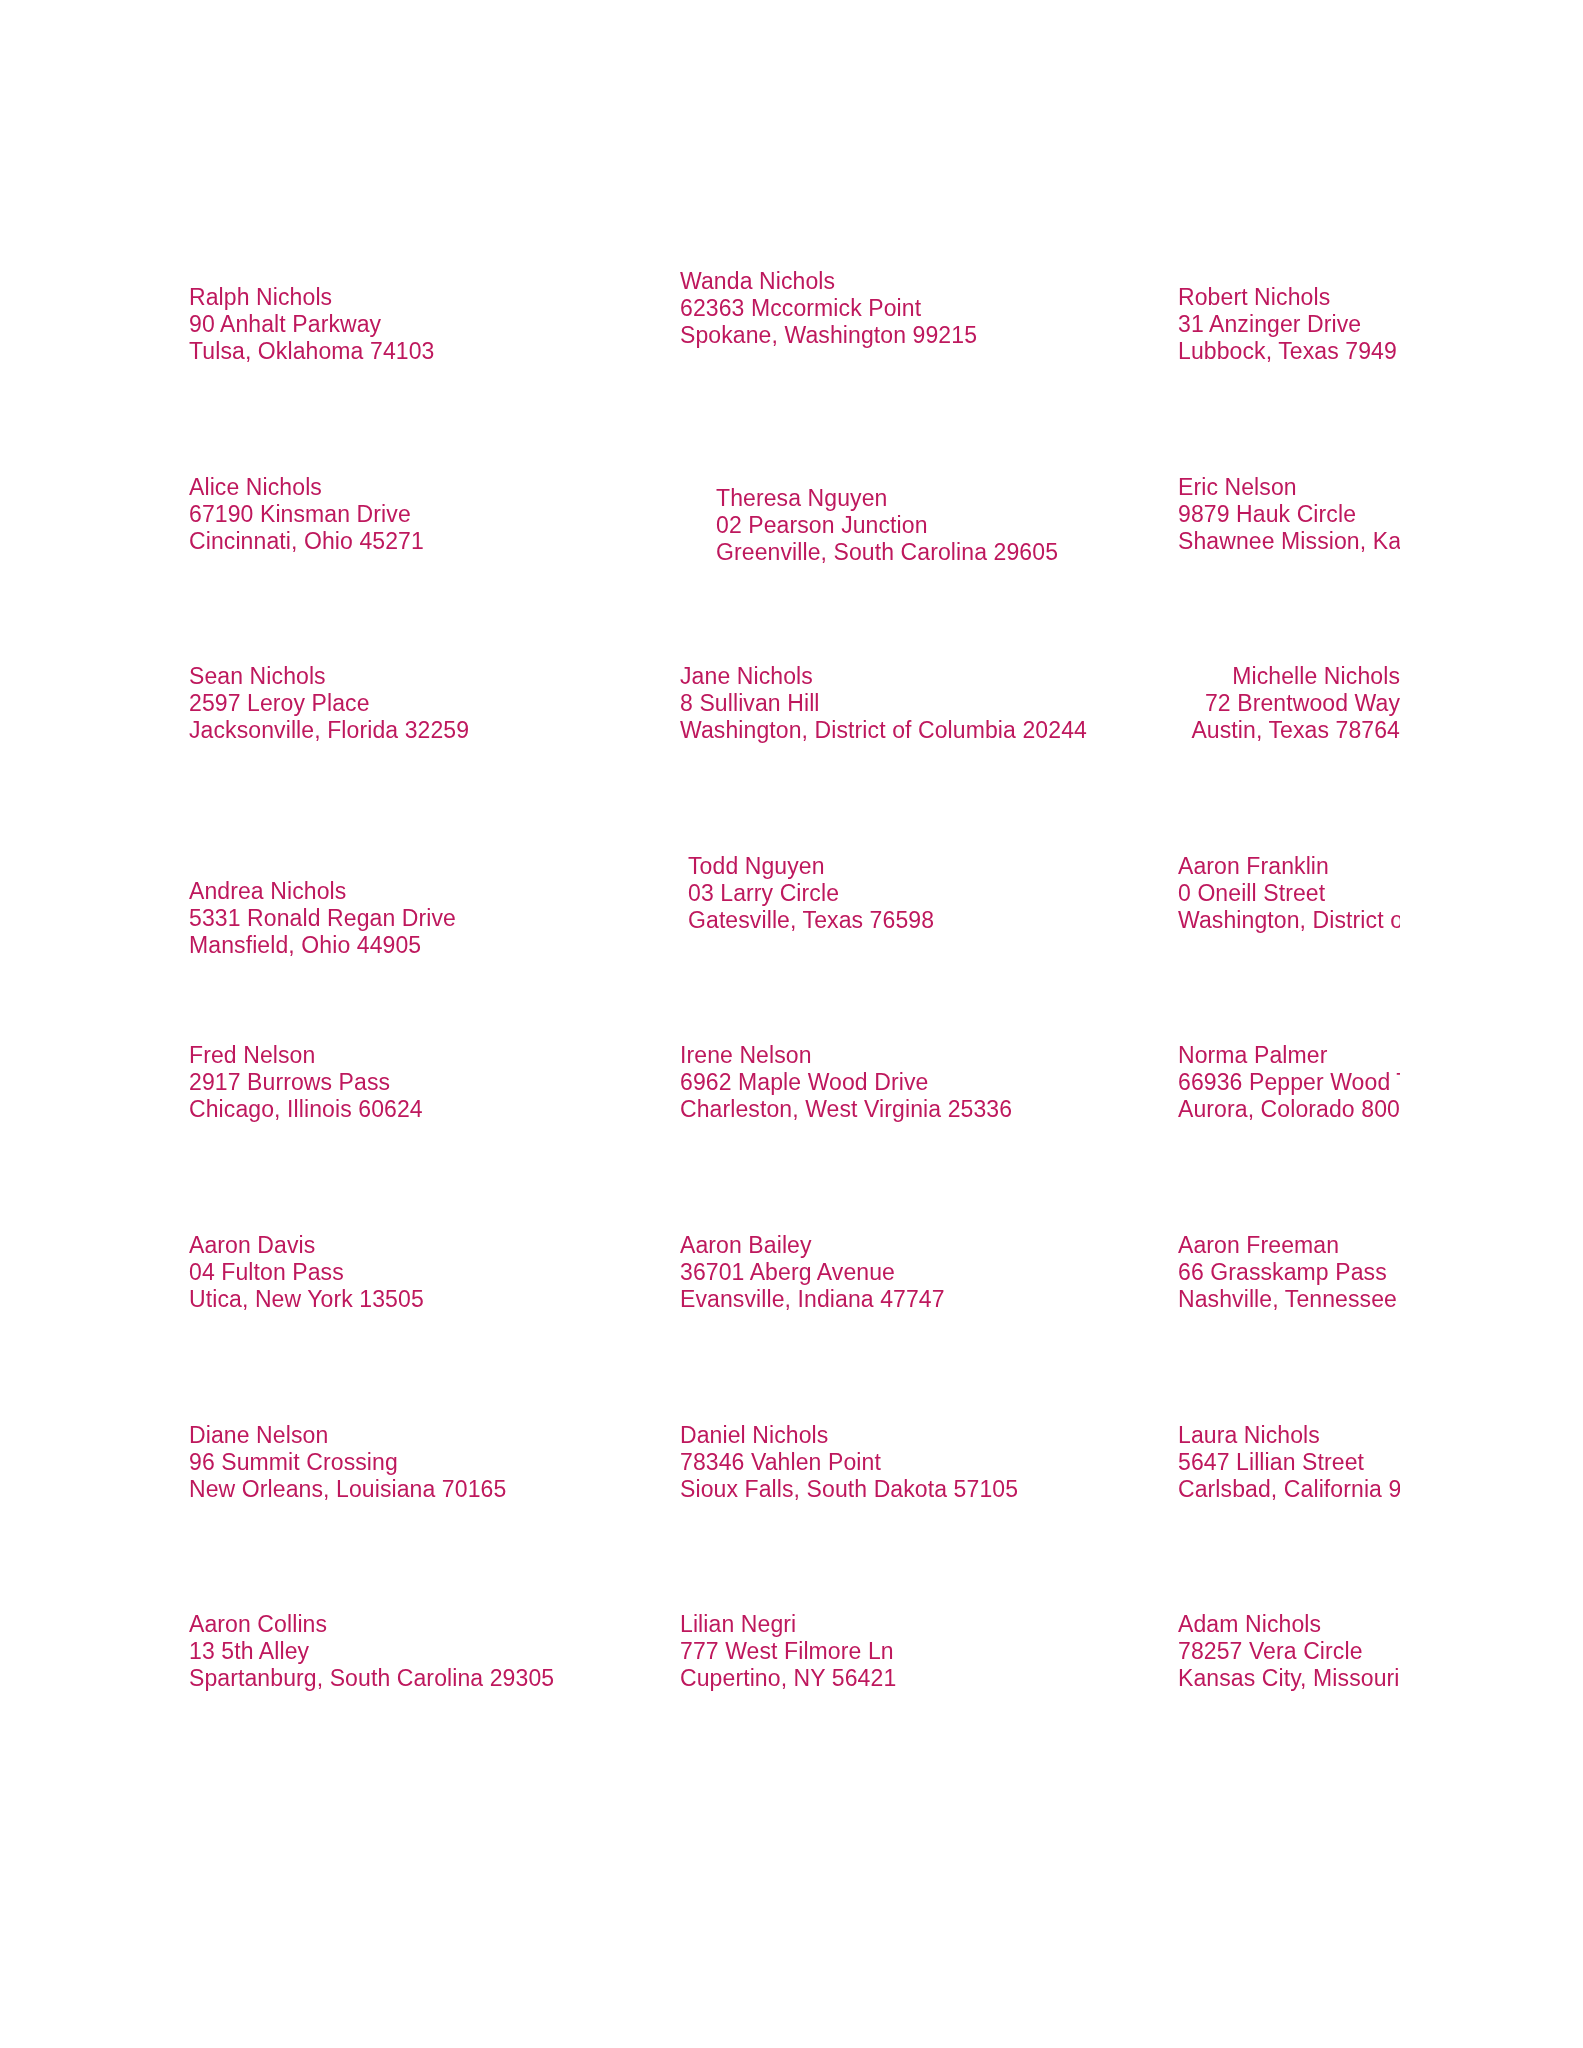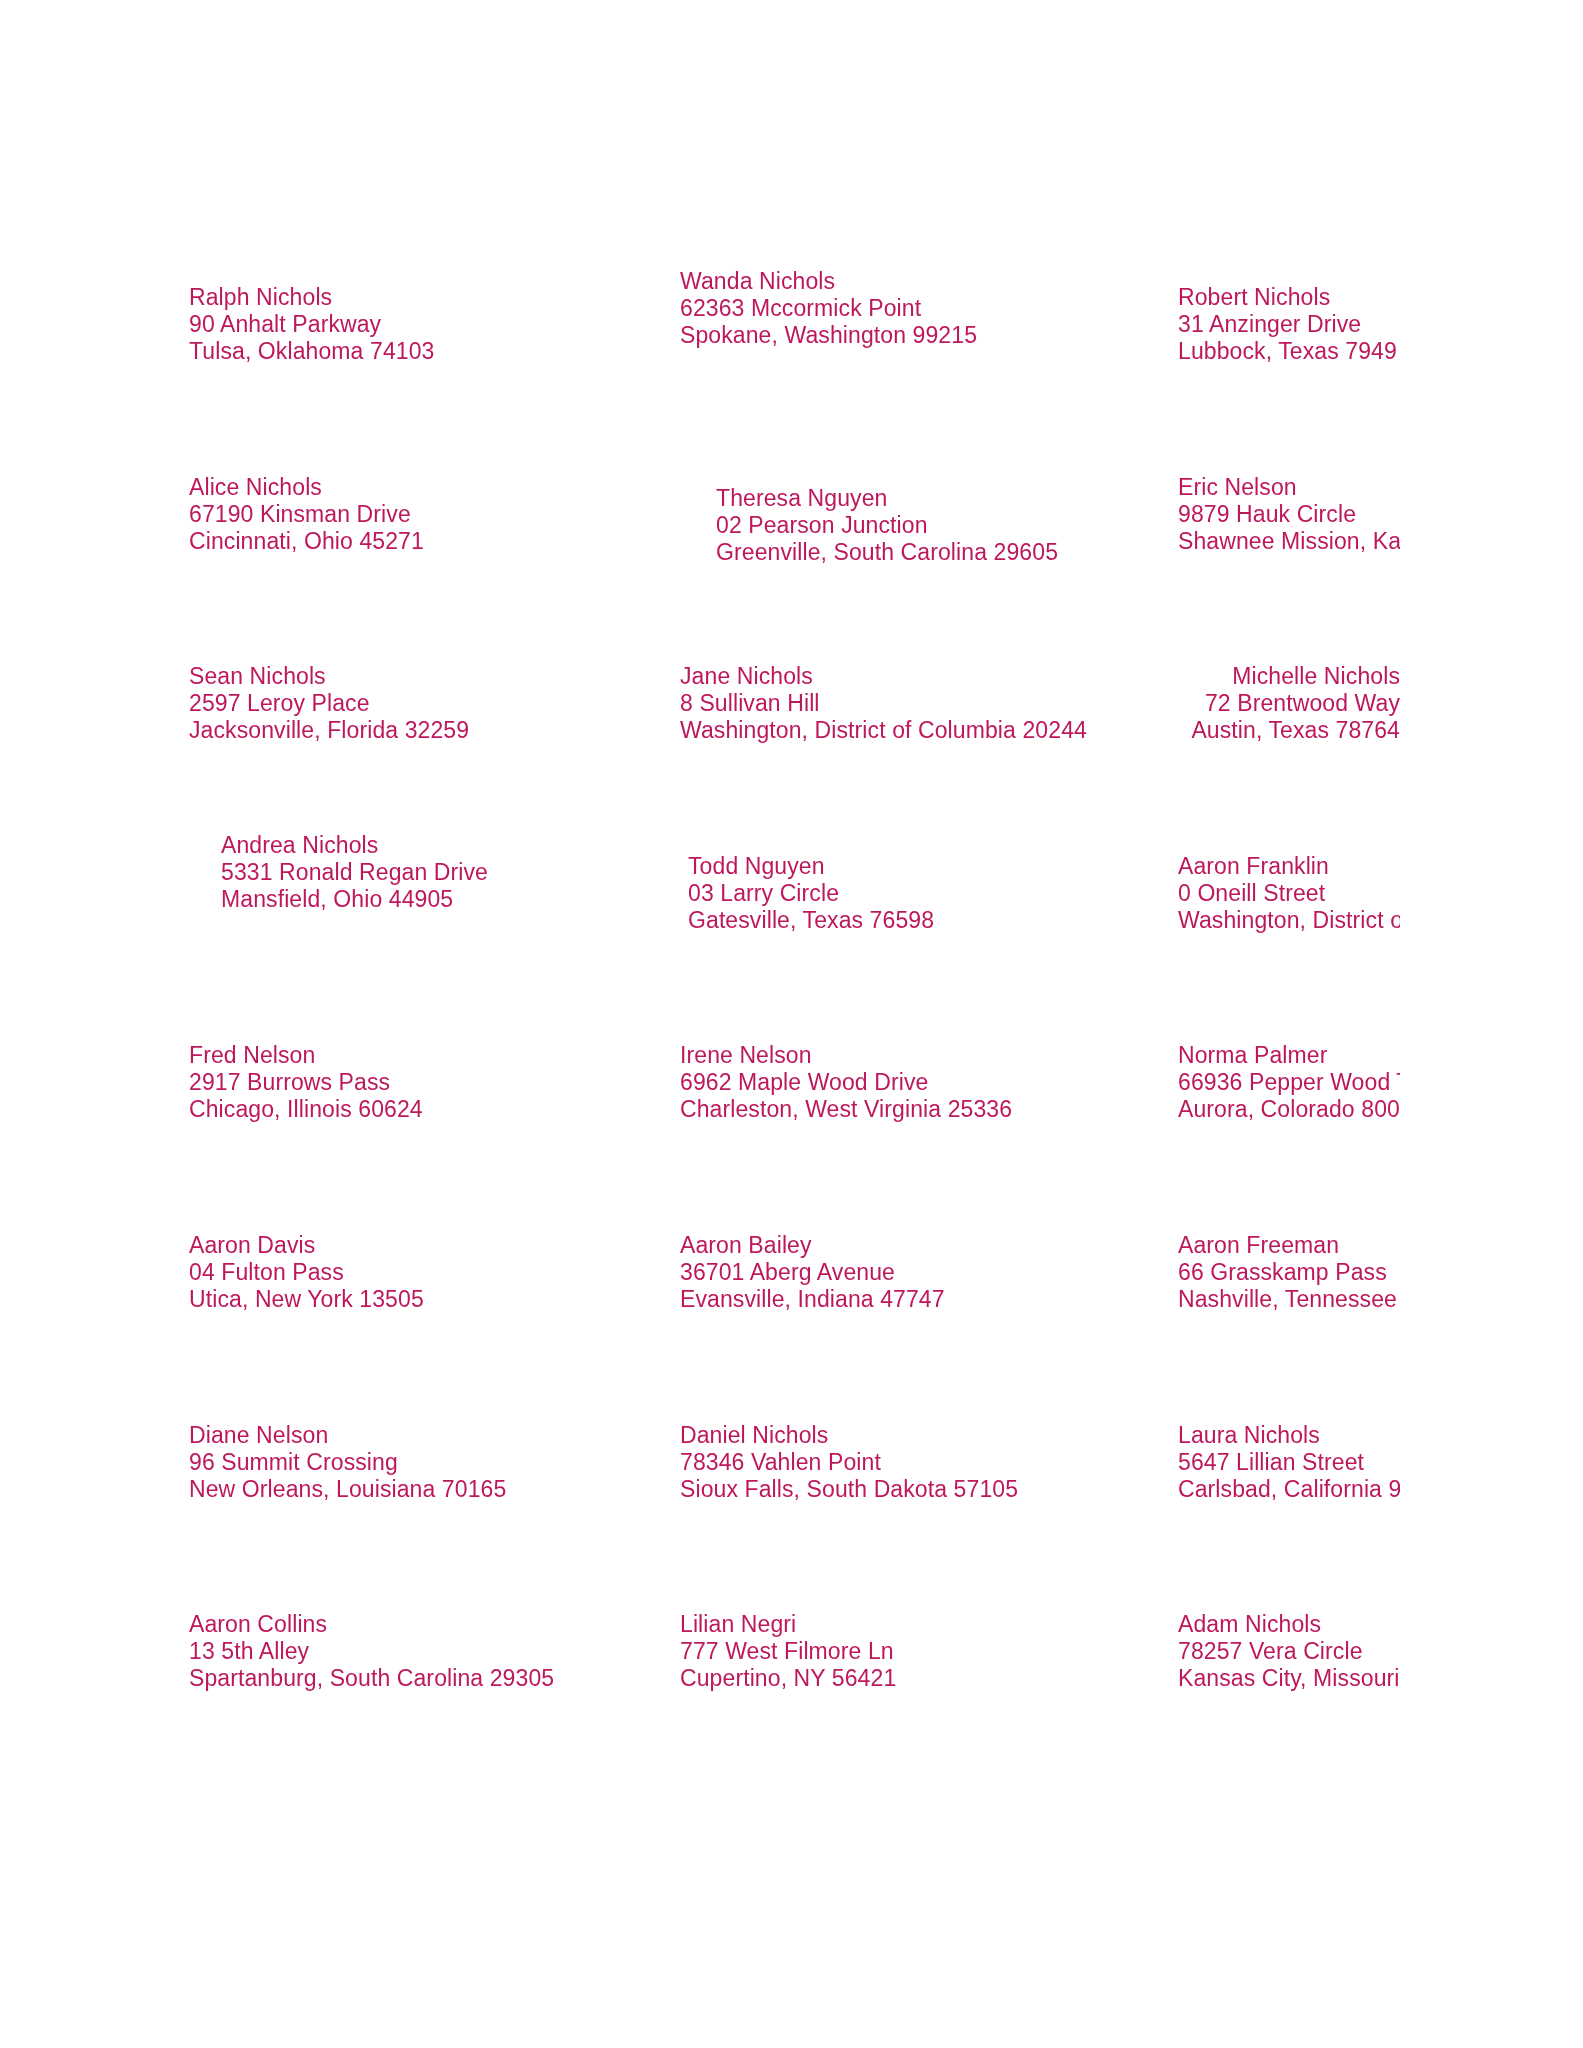--- a/index.html
+++ b/index.html
@@ -78,21 +78,21 @@
       <div class="label-cell" style="left: 680px; top: 663px; width: 480px;">
     <span class="label-line">Jane Nichols</span>
     <span class="label-line">8 Sullivan Hill</span>
     <span class="label-line">Washington, District of Columbia 20244</span>
   </div>
       <div class="label-cell" style="left: 1178px; top: 663px; width: 222px; text-align: right;">
     <span class="label-line">Michelle Nichols</span>
     <span class="label-line">72 Brentwood Way</span>
     <span class="label-line">Austin, Texas 78764</span>
   </div>
-      <div class="label-cell" style="left: 189px; top: 832px; width: 480px; margin-left: 32px;">
+      <div class="label-cell" style="left: 189px; top: 878px; width: 480px;">
     <span class="label-line">Andrea Nichols</span>
     <span class="label-line">5331 Ronald Regan Drive</span>
     <span class="label-line">Mansfield, Ohio 44905</span>
   </div>
       <div class="label-cell" style="left: 688px; top: 853px; width: 480px;">
     <span class="label-line">Todd Nguyen</span>
     <span class="label-line">03 Larry Circle</span>
     <span class="label-line">Gatesville, Texas 76598</span>
   </div>
       <div class="label-cell" style="left: 1178px; top: 853px; width: 222px;">

